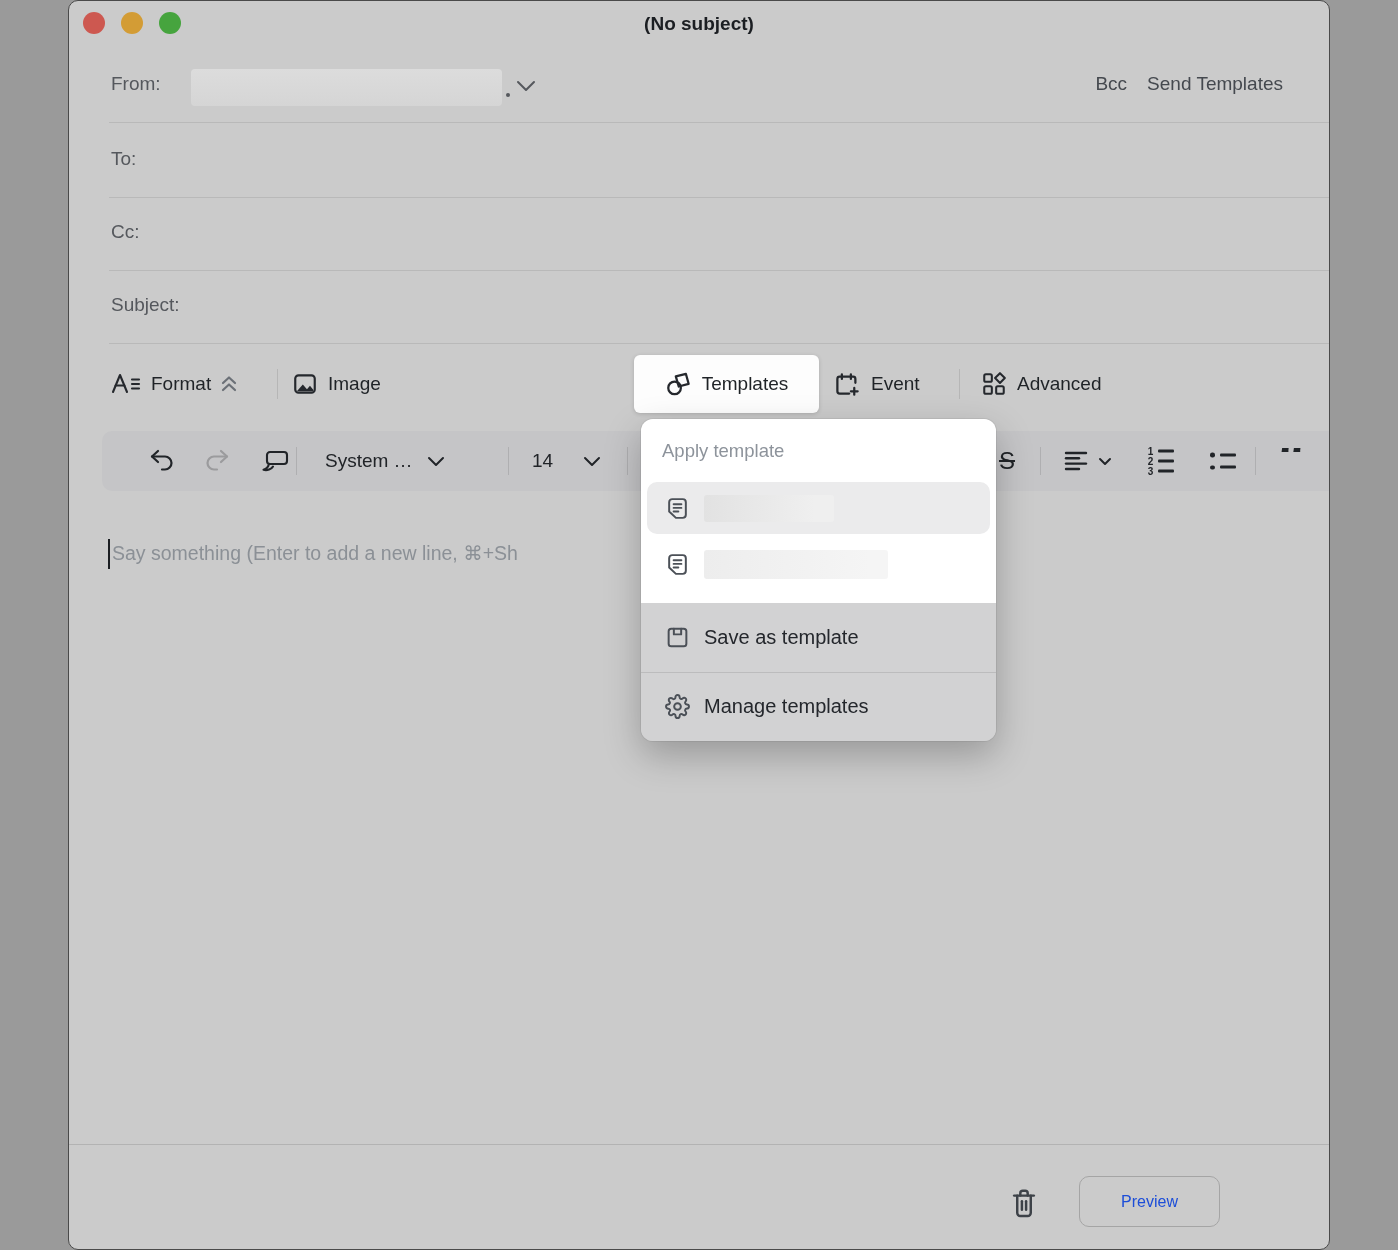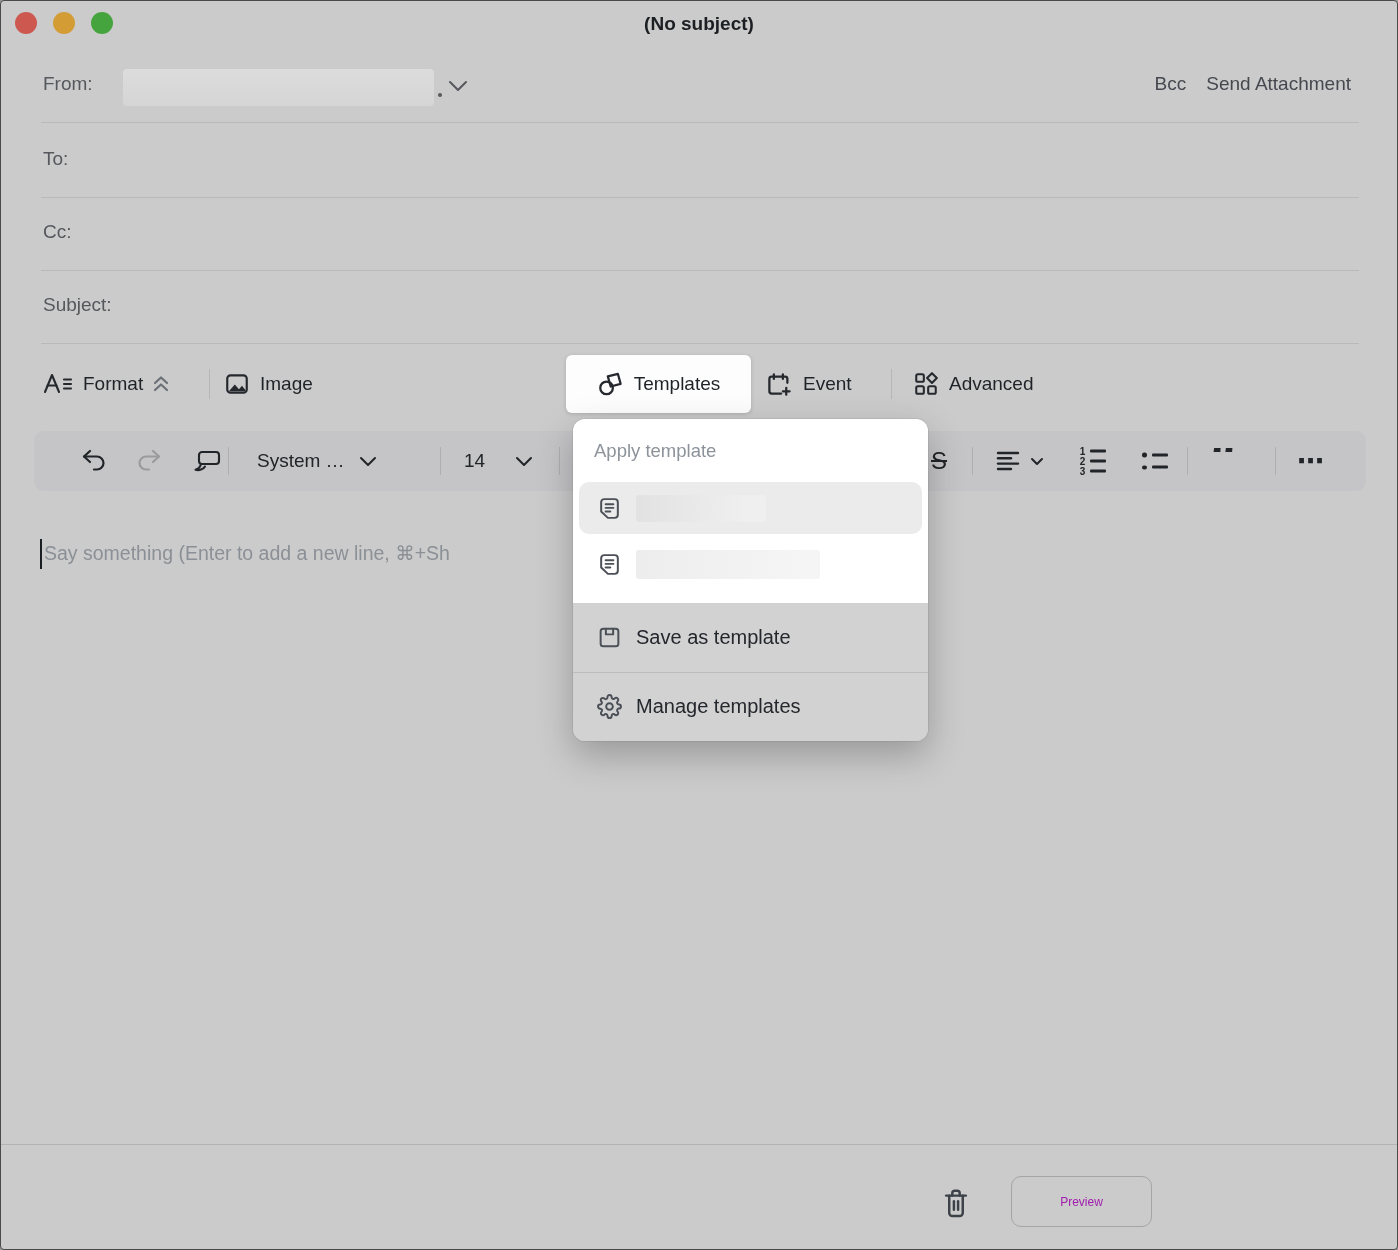--- a/index.html
+++ b/index.html
@@ -1,20 +1,20 @@
 <!DOCTYPE html>
 <html><head>
 <meta charset="utf-8">
 <style>
   * { margin:0; padding:0; box-sizing:border-box; }
   html,body { background:#9a9a9a; }
   body { font-family:"Liberation Sans","DejaVu Sans",sans-serif; }
   .win {
-    position:relative; width:1398px; height:1250px;
-    background:#cbcbcb; border:1px solid #4a4a4a; border-radius:4px;
+    position:relative; width:1262px; height:1250px;
+    background:#cbcbcb; border:1px solid #4a4a4a; border-radius:10px;
     overflow:hidden; margin:0 auto;
   }
   
   .traffic { position:absolute; top:11px; left:14px; display:flex; gap:16px; }
   .light { width:22px; height:22px; border-radius:50%; }
   .light.close { background:#cd5850; }
   .light.min   { background:#d39c35; }
   .light.max   { background:#46a43e; }
   .win-title {
     position:absolute; top:12px; left:0; width:100%; text-align:center;
@@ -80,21 +80,21 @@
   .foot-row { position:absolute; left:0; width:100%; height:69px; display:flex; align-items:center;
               padding-left:24px; gap:14px; font-size:20px; color:#24272c; }
   .foot-row .ic { color:#4b5057; }
   .foot-div { position:absolute; top:69px; left:0; width:100%; height:1px; background:#bcbcbd; }
   
   .bottom-div { position:absolute; left:0; top:1143px; width:100%; height:1px; background:#b3b3b3; }
   .trash-btn { position:absolute; left:936px; top:1182px; width:38px; height:40px;
                display:flex; align-items:center; justify-content:center; color:#3d4248; }
   .btn-preview { position:absolute; left:1010px; top:1175px; width:141px; height:51px;
                  border:1.5px solid #a5a5a5; border-radius:10px; background:transparent;
-                 font-size:12px; color:#a21caf; display:flex; align-items:center; justify-content:center;
+                 font-size:16px; color:#1d4ed8; display:flex; align-items:center; justify-content:center;
                  font-family:inherit; }
   .btn-send { position:absolute; left:1174px; top:1175px; width:182px; height:51px;
               border:none; border-radius:10px; background:#a8a8aa; display:flex; align-items:center;
               font-family:inherit; }
   .send-label { width:138px; text-align:center; font-size:20px; color:#c7c7c9; }
   .send-sep { width:1px; height:26px; background:#b9b9bb; }
   .send-chev { flex:1; display:flex; justify-content:center; }
   .send-chev svg { stroke:#d2d2d4; }
 </style>
 </head>
@@ -111,21 +111,21 @@
 
   <div class="field-row">
     <span class="field-label" style="top:72px">From:</span>
     <span class="blur-bar from-blur"></span>
     <span class="from-dot"></span>
     <svg class="from-chev" width="20" height="12" viewBox="0 0 20 12">
         <polyline class="chev" points="2,2 10,10 18,2"></polyline>
       </svg>
     <div class="hdr-right">
       <span>Bcc</span>
-      <span>Send Attachment</span>
+      <span>Send Templates</span>
     </div>
     <span class="hdiv" style="top:121px"></span>
   </div>
 
   <div class="field-row">
     <span class="field-label" style="top:147px">To:</span>
     <span class="hdiv" style="top:196px"></span>
   </div>
 
   <div class="field-row">

